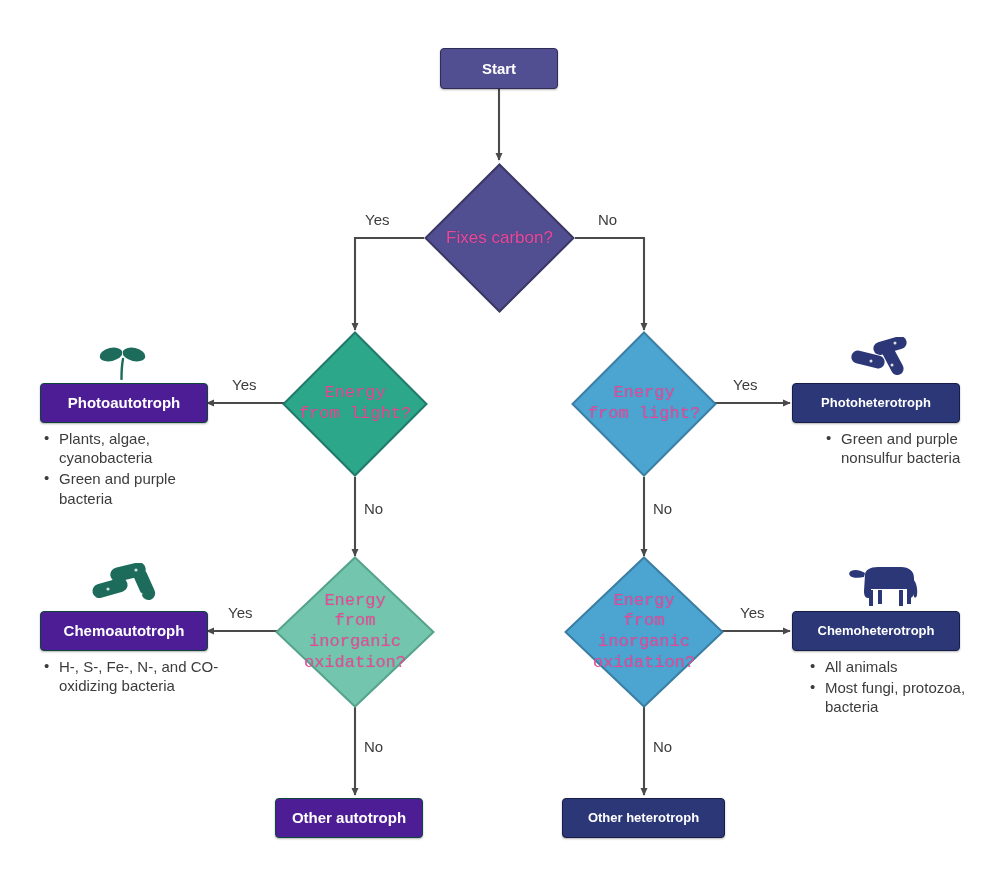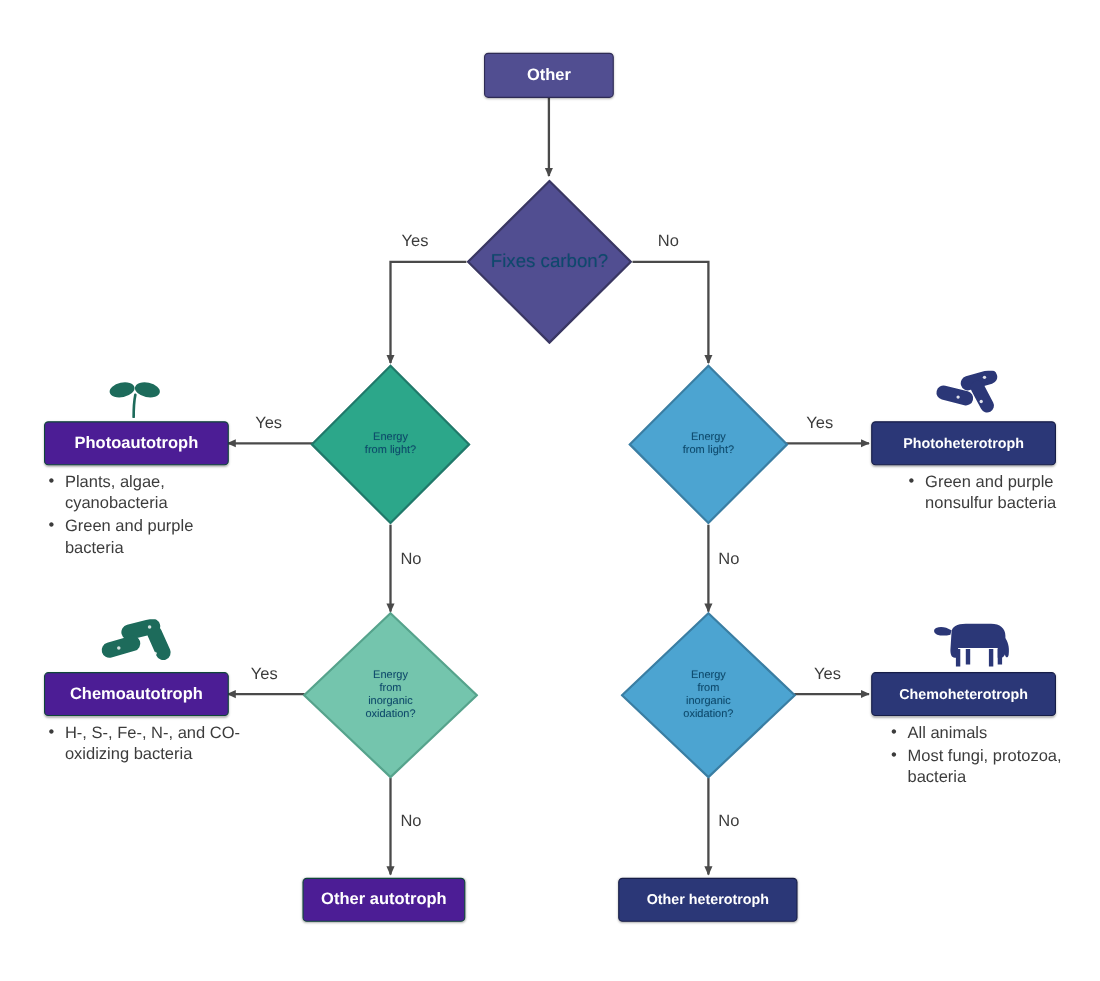--- a/index.html
+++ b/index.html
@@ -67,28 +67,28 @@
   }
   .diamond .dshape {
     position: absolute;
     left: 0; top: 0;
     width: 100%;
     height: 100%;
   }
   .diamond .dlabel {
     position: relative;
     z-index: 2;
-    color: #0c4a6e;
+    color: #ec4899;
     font-size: 14.5px;
     line-height: 1.22;
     text-align: center;
     width: 78%;
     text-shadow: 0 0 1px rgba(0,0,0,0.18);
   }
-  .d-small .dlabel { font-size: 10px; }
+  .d-small .dlabel { font-size: 17px; font-family: Liberation Mono, monospace; }
   .d-main .dlabel { font-size: 17px; width: 92%; }
   
   .elabel {
     position: absolute;
     font-size: 15px;
     color: #3c3c3c;
     white-space: nowrap;
   }
   
   .bullets {
@@ -150,21 +150,21 @@
 
       <path d="M355,707 L355,795" marker-end="url(#ah)"></path>
 
       <path d="M722,631 L790,631" marker-end="url(#ah)"></path>
 
       <path d="M644,707 L644,795" marker-end="url(#ah)"></path>
     </g>
   </svg>
 
   <div class="box box-start" style="left:440px; top:48px; width:118px; height:41px;">
-    <span>Other</span>
+    <span>Start</span>
   </div>
 
   <div class="diamond d-main" style="left:424px; top:163px; width:151px; height:150px;">
     <svg class="dshape" viewBox="0 0 151 150" preserveAspectRatio="none">
       <polygon points="75.5,1.5 149.5,75 75.5,148.5 1.5,75" fill="#514E91" stroke="#3a3763" stroke-width="2"></polygon>
     </svg>
     <span class="dlabel">Fixes carbon?</span>
   </div>
 
   <div class="elabel" style="left:365px; top:211px;">Yes</div>

